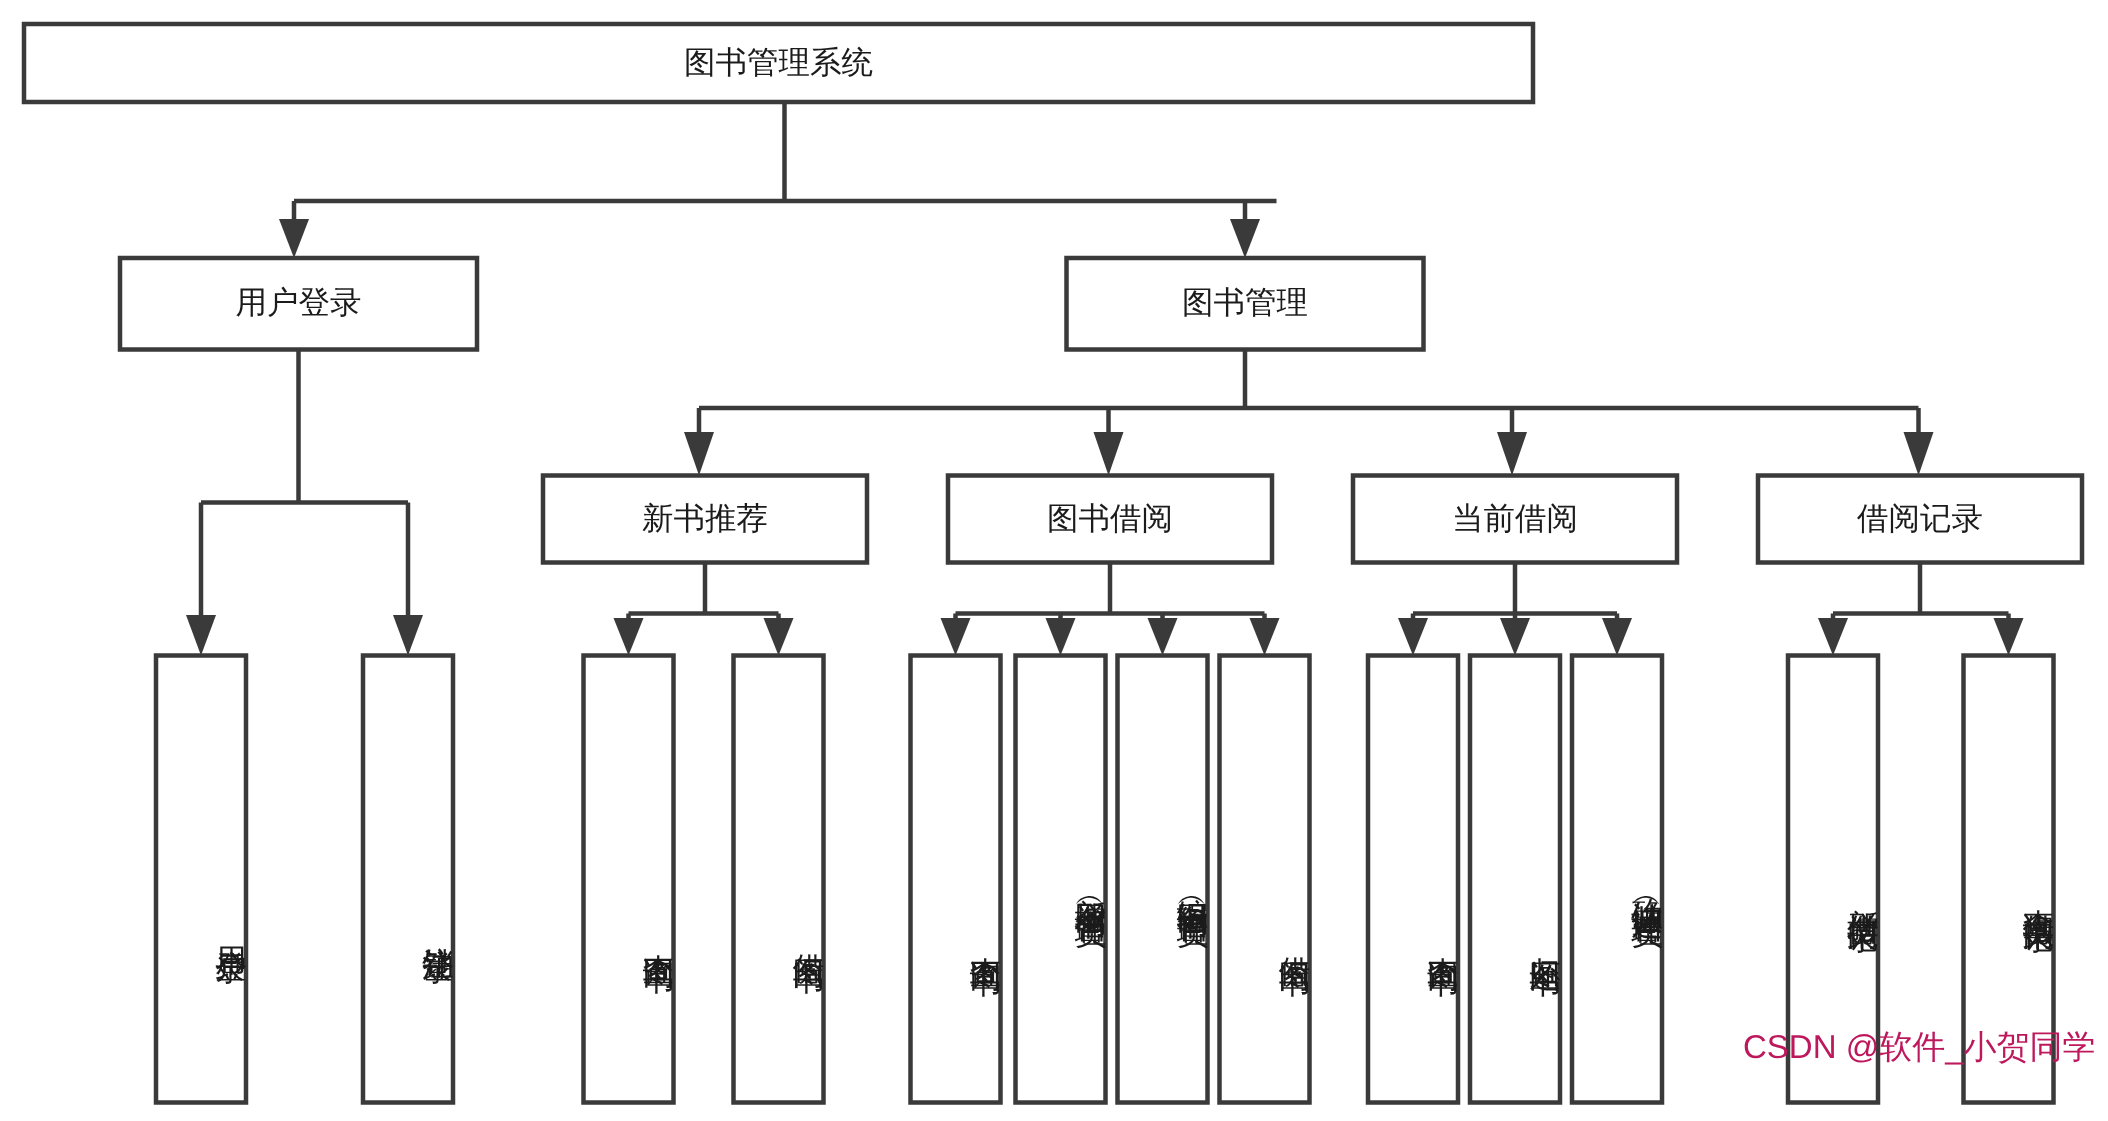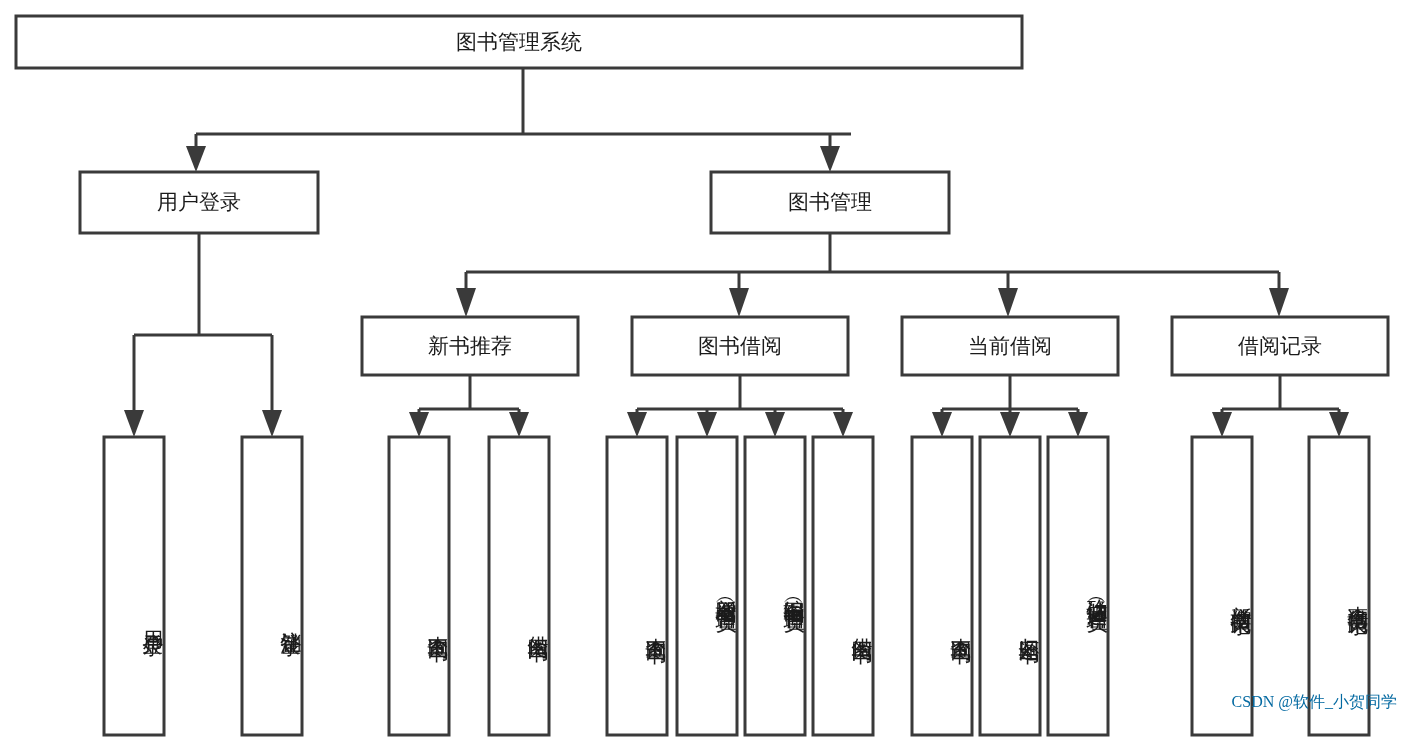--- a/index.html
+++ b/index.html
@@ -60,23 +60,23 @@
     display: flex;
     align-items: flex-start;
     justify-content: center;
     white-space: nowrap;
     user-select: none;
   }
   .watermark {
     position: absolute;
     right: 8px;
     bottom: 6px;
-    font-family: Liberation Serif, serif;
-    font-size: 16px;
-    color: #0369a1;
+    font-family: Liberation Sans, sans-serif;
+    font-size: 22px;
+    color: #be185d;
     white-space: nowrap;
     user-select: none;
   }
 </style>
 </head>
 <body>
 
 <div id="diagram-root">
 
   <svg id="flow" viewBox="0 0 1405 747">

